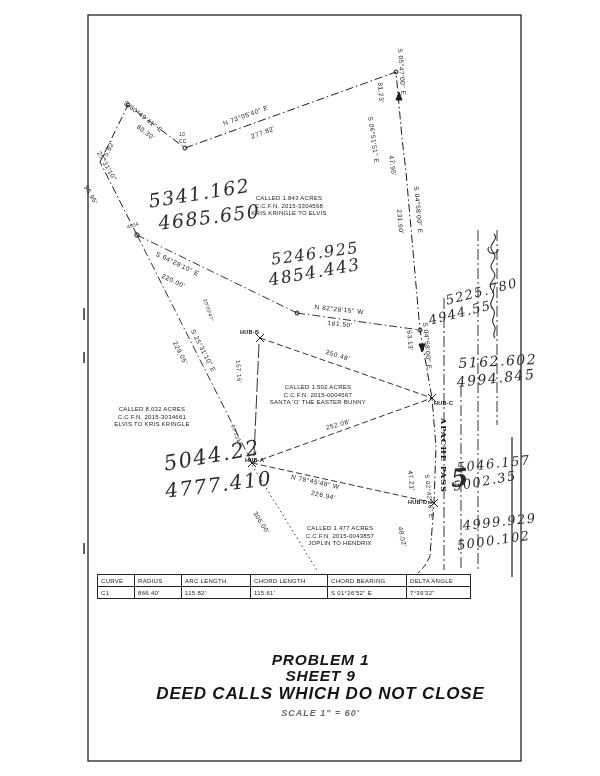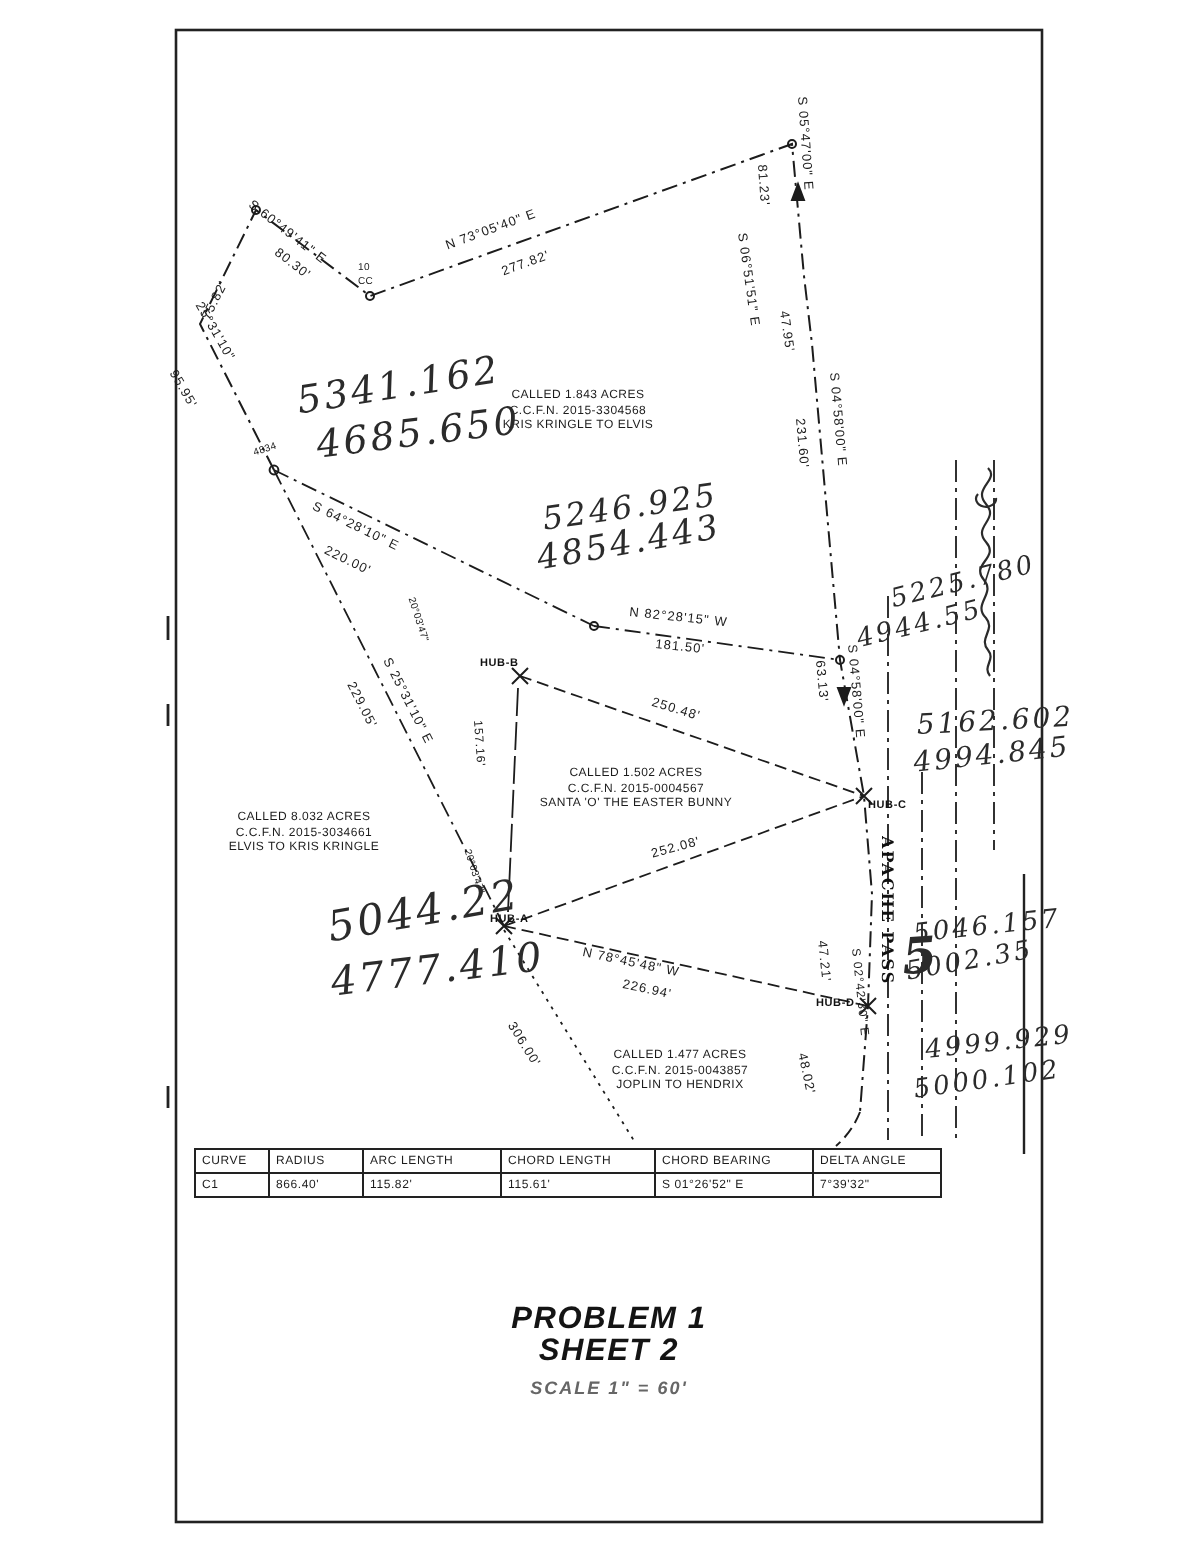--- a/index.html
+++ b/index.html
@@ -14,21 +14,21 @@
        white-space:nowrap;transform-origin:0 0;color:#111;}
   .parcel{position:absolute;font-size:6px;line-height:7.5px;letter-spacing:.25px;
           text-align:center;color:#1c1c1c;}
   .hand{position:absolute;font-family:"DejaVu Serif",serif;font-style:italic;
         white-space:nowrap;transform-origin:0 0;color:#2b2b2b;letter-spacing:1.5px;}
   .street{position:absolute;font-family:"DejaVu Serif",serif;font-weight:bold;
           font-size:8px;letter-spacing:1px;transform-origin:0 0;color:#111;white-space:nowrap;}
   #curve-table{position:absolute;left:97px;top:574px;border-collapse:collapse;}
   #curve-table td{border:1px solid #222;font-size:6px;letter-spacing:.3px;
                   padding:1px 3px;height:9px;white-space:nowrap;color:#1c1c1c;}
-  #title-block{position:absolute;left:88px;top:652px;width:433px;text-align:center;
+  #title-block{position:absolute;left:104px;top:652px;width:433px;text-align:center;
                font-style:italic;font-weight:bold;color:#141414;}
   .t-big{font-size:15.5px;line-height:16px;letter-spacing:.8px;}
   .t-huge{font-size:17px;line-height:19px;letter-spacing:.8px;}
   .t-scale{font-size:9px;letter-spacing:1px;color:#666;margin-top:5px;}
 </style>
 </head>
 <body>
 
 <div id="sheet">
 
@@ -179,17 +179,18 @@
       <td>115.82'</td>
       <td>115.61'</td>
       <td>S 01°26'52" E</td>
       <td>7°39'32"</td>
     </tr>
   </tbody>
     </table>
 
   <div id="title-block">
     <div class="t-big">PROBLEM 1</div>
-    <div class="t-big">SHEET 2</div>
+    <div class="t-big">SHEET 9</div>
+    <div class="t-huge">DEED CALLS WHICH DO NOT CLOSE</div>
     <div class="t-scale">SCALE 1" = 60'</div>
   </div>
 
 </div>
 
 </body></html>

